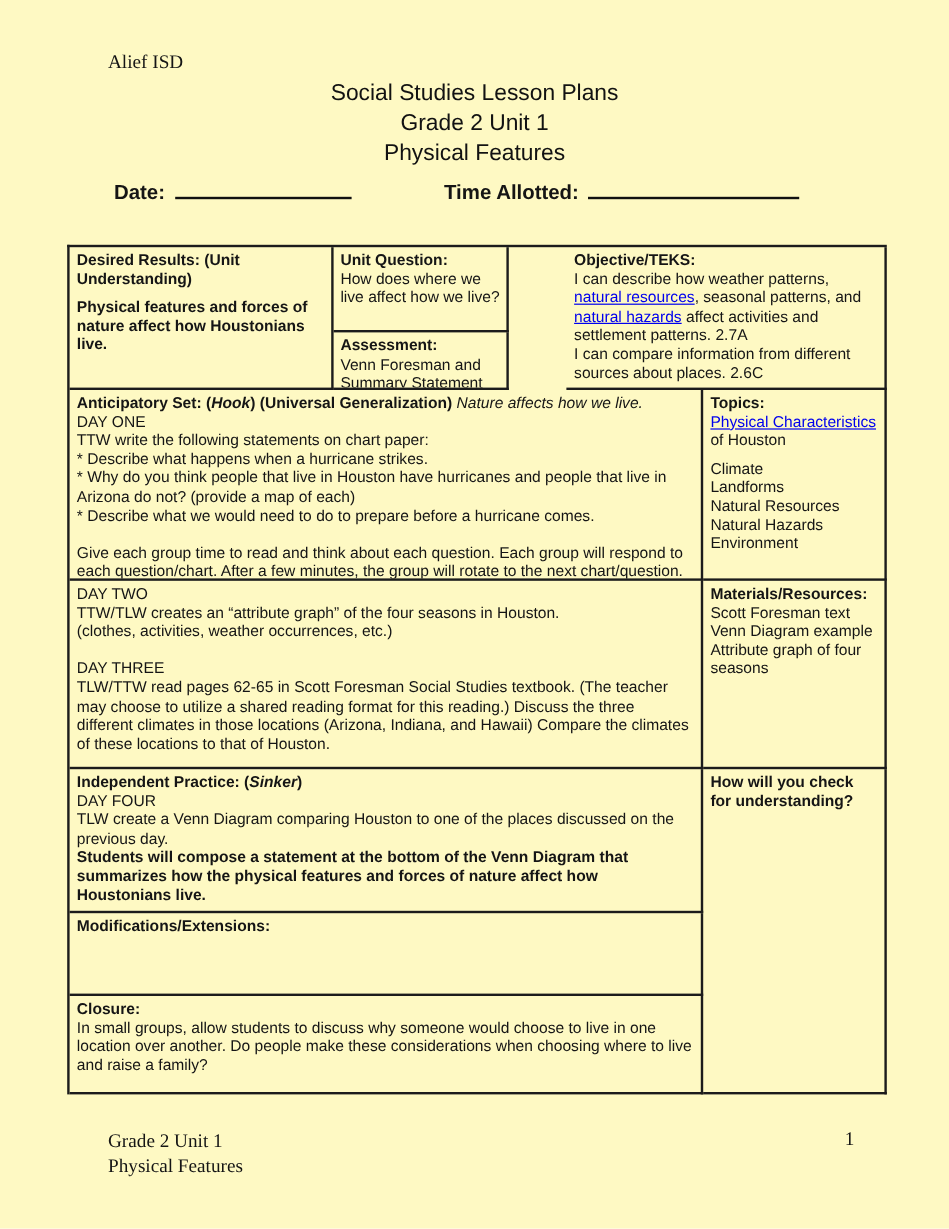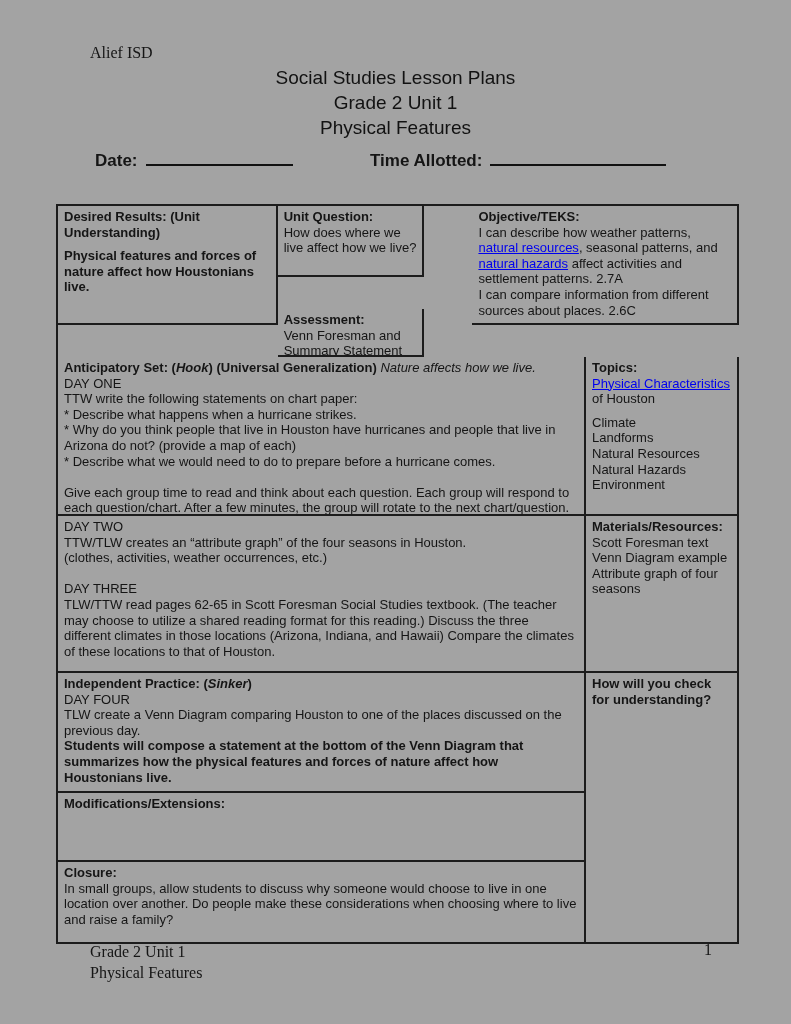--- a/index.html
+++ b/index.html
@@ -1,18 +1,18 @@
 <!DOCTYPE html>
 <html><head>
 <meta charset="utf-8">
 <style>
   * { margin:0; padding:0; box-sizing:border-box; }
   html,body { background:#ffffff; }
   .page {
-    position:relative; width:791px; height:1024px; background:#a3a3a3;
+    position:relative; width:791px; height:1024px; background:#fef9c3;
     font-family:"Liberation Sans", sans-serif; color:#151515; overflow:hidden;
   }
   .district {
     position:absolute; left:90px; top:44px;
     font-family:"Liberation Serif", serif; font-size:16px;
   }
   .titles {
     position:absolute; left:0; right:0; top:65px; text-align:center;
     font-size:19px; line-height:25px; color:#121212;
   }
@@ -36,21 +36,21 @@
   .stack { display:flex; flex-direction:column; }
   .b { font-weight:bold; }
   .i { font-style:italic; }
   .pre { white-space:pre-wrap; }
   .gap-top { margin-top:8px; }
   a.doclink { color:#0000EE; text-decoration:underline; cursor:pointer; }
   .nowrap { white-space:nowrap; }
 
   
   .c-desired { width:255px; height:119px; }
-  .c-midcol  { width:172px;gap:32px; }
+  .c-midcol  { width:172px; }
   .c-unitq   { height:71px; }
   .c-assess  { height:48px; }
   .c-objective { width:310px; height:119px;margin-left:48px; }
   .c-left  { width:528px; }
   .c-right { width:153px; }
   .h-r2 { height:159px; }
   .h-r3 { height:157px; }
   .c-indep { height:120px; }
   .c-mods  { height:69px; }
   .c-closure { height:82px; }

